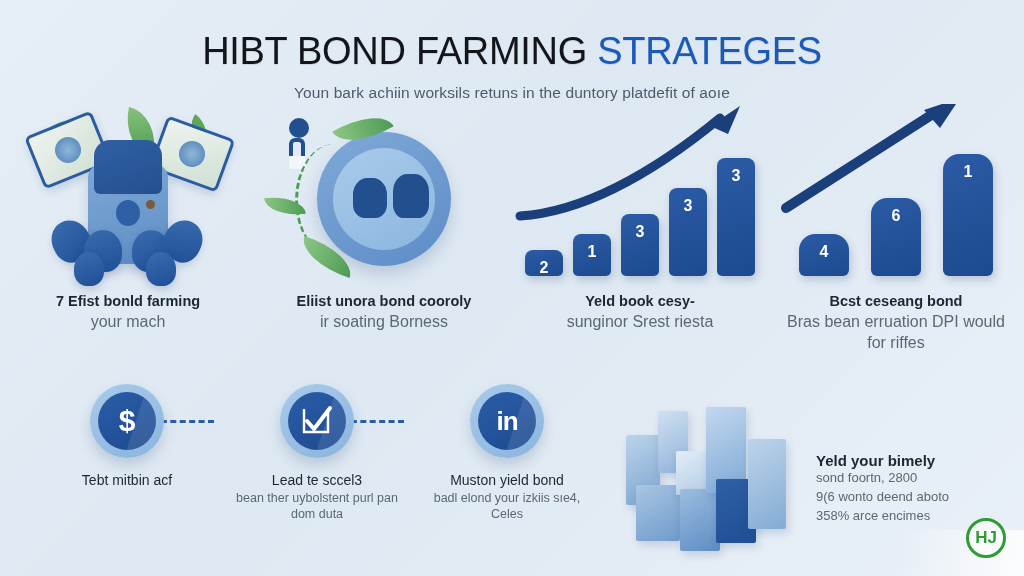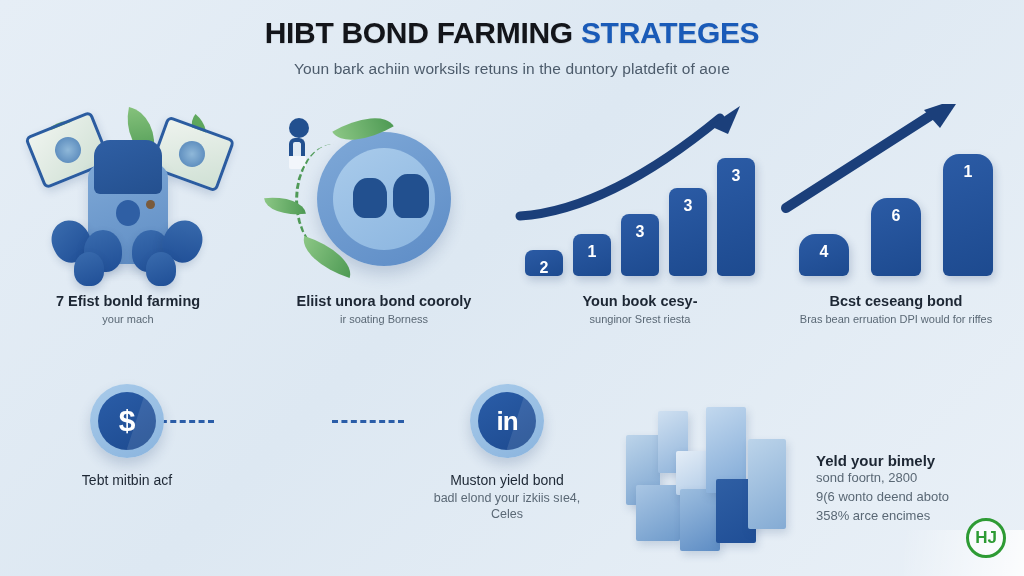--- a/index.html
+++ b/index.html
@@ -10,36 +10,37 @@
     overflow:hidden;
     position:relative;
   }
   #canvas {
     position:absolute; inset:0;
     background:linear-gradient(135deg,#e6eef6 0%,#dde8f2 45%,#e9f0f7 100%);
   }
   
   .header { position:absolute; top:16px; left:0; width:100%; text-align:center; }
   .title {
-    font-size:30px; font-weight:bold; letter-spacing:-0.3px;
+    font-size:38px; font-weight:normal; letter-spacing:-0.3px;
     color:#13151a; line-height:1.1;
     text-shadow:0 1px 1px rgba(0,0,0,.10);
+    margin-top:15px;
   }
   .title .accent { color:#1a5bb8; }
   .subtitle {
     margin-top:11px; font-size:15.5px; color:#4c5b6b; font-weight:400;
     letter-spacing:.1px;
   }
   
   .row-top { position:absolute; top:104px; left:0; width:100%; height:250px; display:flex; }
   .cell { flex:1; position:relative; display:flex; flex-direction:column; align-items:center; }
   .art { height:188px; width:100%; position:relative; }
   .cap { text-align:center; padding:0 8px; }
   .cap .h { font-size:14.5px; font-weight:bold; color:#1d2734; line-height:1.25; }
-  .cap .s { font-size:11px; color:#5a6875; line-height:1.3; margin-top:2px; }
+  .cap .s { font-size:16px; color:#5a6875; line-height:1.3; margin-top:2px; }
   
   .piggy { position:absolute; left:50%; top:8px; transform:translateX(-50%); width:200px; height:180px; }
   .pg-body {
     position:absolute; left:60px; top:52px; width:80px; height:100px;
     background:linear-gradient(160deg,#7ea8d6,#5f8dc4); border-radius:14px 14px 20px 20px;
     box-shadow:0 6px 12px rgba(40,70,120,.18);
   }
   .pg-head {
     position:absolute; left:66px; top:28px; width:68px; height:54px;
     background:linear-gradient(160deg,#2f5fa4,#24508f); border-radius:16px 16px 6px 6px;
@@ -241,21 +242,21 @@
             <div class="bar" style="height:88px">
                 <span>3</span>
               </div>
             <div class="bar" style="height:118px">
                 <span>3</span>
               </div>
           </div>
         </div>
       </div>
       <div class="cap">
-        <div class="h">Youn book cesy-</div>
+        <div class="h">Yeld book cesy-</div>
         <div class="s">sunginor Srest riesta</div>
       </div>
     </div>
 
     <div class="cell">
       <div class="art">
         <div class="chart">
           <svg class="arrow" viewBox="0 0 256 150" preserveAspectRatio="none">
             <path d="M18,104 L168,8" stroke="#1b3f7a" stroke-width="10" fill="none" stroke-linecap="round"></path>
             <polygon points="192,-6 156,6 172,24" fill="#1b3f7a"></polygon>
@@ -290,20 +291,34 @@
         <div class="circ-outer">
           <div class="circ-inner">
             <span class="glyph-dollar">$</span>
           </div>
         </div>
         <div class="icon-cap">
           <div class="h">Tebt mitbin acf</div>
         </div>
       </div>
 
+      <div class="icon-col ic2">
+        <div class="circ-outer">
+          <div class="circ-inner">
+            <svg width="34" height="32" viewBox="0 0 34 32">
+              <path d="M4,4 L4,27 L28,27 L28,4" stroke="#ffffff" stroke-width="2.4" fill="none"></path>
+              <path d="M7,16 L14,24 L30,3" stroke="#ffffff" stroke-width="4" fill="none" stroke-linecap="round" stroke-linejoin="round"></path>
+            </svg>
+          </div>
+        </div>
+        <div class="icon-cap">
+          <div class="h">Lead te sccel3</div>
+          <div class="s">bean ther uybolstent purl pan dom duta</div>
+        </div>
+      </div>
 
       <div class="icon-col ic3">
         <div class="circ-outer">
           <div class="circ-inner">
             <span class="glyph-in">in</span>
           </div>
         </div>
         <div class="icon-cap">
           <div class="h">Muston yield bond</div>
           <div class="s">badl elond your izkiis sıe4, Celes</div>

